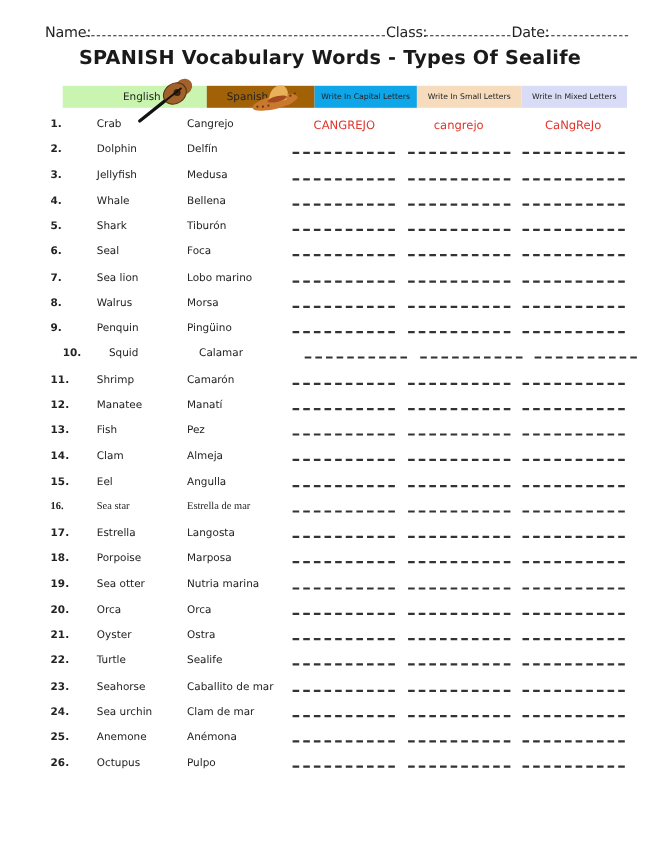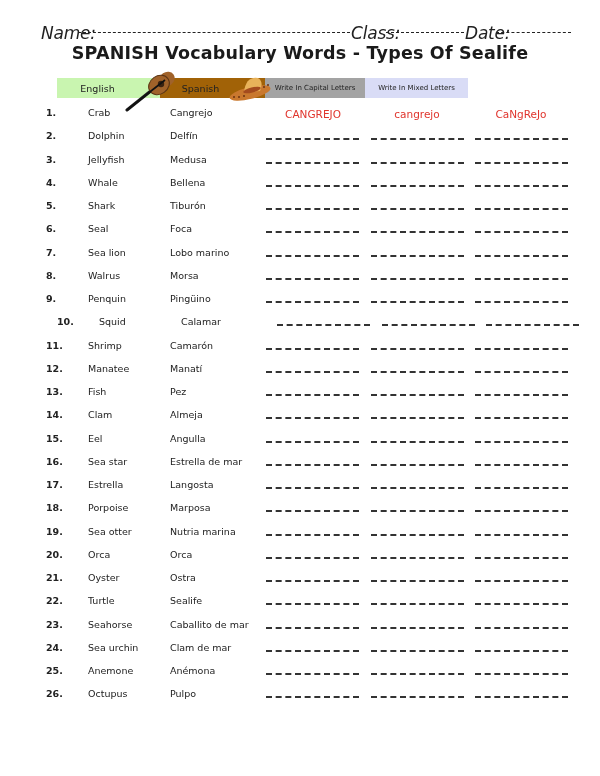--- a/index.html
+++ b/index.html
@@ -1,27 +1,27 @@
 <!DOCTYPE html>
 <html><head>
 <meta charset="utf-8">
 <style>
   html, body { margin:0; padding:0; background:#ffffff; }
   body { width:600px; height:776px; position:relative; overflow:hidden;
          font-family:"DejaVu Sans", sans-serif; color:#222; }
   .topline { position:absolute; top:23px; left:41px; width:530px; height:16px;
-             font-size:17px; white-space:nowrap; letter-spacing:-0.2px;font-style:italic; }
+             font-size:13px; white-space:nowrap; letter-spacing:-0.2px; }
   .topline span { position:absolute; top:0; }
   .title { position:absolute; top:43px; left:0; width:600px; text-align:center;
            font-size:17.5px; font-weight:bold; letter-spacing:0.2px; color:#1a1a1a; }
   .hdr { position:absolute; top:78px; left:57px; width:513px; height:20px; display:flex; }
   .hdr div { height:20px; display:flex; align-items:center; justify-content:center; }
-  .h-en { width:103px; background:#c9f5b0; font-size:9.5px; }
+  .h-en { width:103px; background:#c9f5b0; font-size:9.5px;padding-left:35px; }
   .h-es { width:105px; background:#a16207; font-size:9.5px; }
-  .h-cap { width:100px; background:#a3a3a3; font-size:7px; }
+  .h-cap { width:100px; background:#0ea5e9; font-size:7px; }
   .h-sm { width:102px; background:#f6dcbd; font-size:7px; }
   .h-mx { width:103px; background:#d9dcf6; font-size:7px; }
   .h-en span { margin-left:-22px; }
   .h-es span { margin-left:-24px; }
   .guitar { position:absolute; left:123px; top:70px; width:52px; height:42px; }
   .sombrero { position:absolute; left:228px; top:72px; width:46px; height:30px; }
   .row { position:absolute; left:0; width:600px; height:18px; font-size:9.5px; }
   .row .num { position:absolute; left:46px; top:0; font-weight:bold; }
   .row .en { position:absolute; left:88px; top:0; }
   .row .es { position:absolute; left:170px; top:0; }
@@ -50,20 +50,21 @@
 <div class="title">SPANISH Vocabulary Words - Types Of Sealife</div>
 
 <div class="hdr">
   <div class="h-en">
       <span>English</span>
     </div>
   <div class="h-es">
       <span>Spanish</span>
     </div>
   <div class="h-cap">Write In Capital Letters</div>
+  <div class="h-sm">Write In Small Letters</div>
   <div class="h-mx">Write In Mixed Letters</div>
 </div>
 
 <svg class="guitar" viewBox="0 0 52 42">
   <line x1="4" y1="40" x2="34" y2="16" stroke="#1b1b1b" stroke-width="3" stroke-linecap="round"></line>
   <ellipse cx="36" cy="15" rx="11" ry="9" fill="#a0622a" transform="rotate(-35 36 15)"></ellipse>
   <ellipse cx="44" cy="9" rx="8" ry="7" fill="#a0622a" transform="rotate(-35 44 9)"></ellipse>
   <circle cx="38" cy="14" r="3.2" fill="#3a2210"></circle>
   <ellipse cx="36" cy="15" rx="11" ry="9" fill="none" stroke="#5a3414" stroke-width="1" transform="rotate(-35 36 15)"></ellipse>
   <line x1="4" y1="40" x2="42" y2="10" stroke="#111" stroke-width="1.6"></line>
@@ -196,21 +197,21 @@
       <span class="ln l3"></span>
     </div>
     <div class="row" style="top: 432.5px;">
       <span class="num">15.</span>
       <span class="en">Eel</span>
       <span class="es">Angulla</span>
       <span class="ln l1"></span>
       <span class="ln l2"></span>
       <span class="ln l3"></span>
     </div>
-    <div class="row" style="top: 455.75px;">
+    <div class="row" style="top: 455.75px; font-family: Liberation Serif, serif;">
       <span class="num">16.</span>
       <span class="en">Sea star</span>
       <span class="es">Estrella de mar</span>
       <span class="ln l1"></span>
       <span class="ln l2"></span>
       <span class="ln l3"></span>
     </div>
     <div class="row" style="top: 479px;">
       <span class="num">17.</span>
       <span class="en">Estrella</span>

